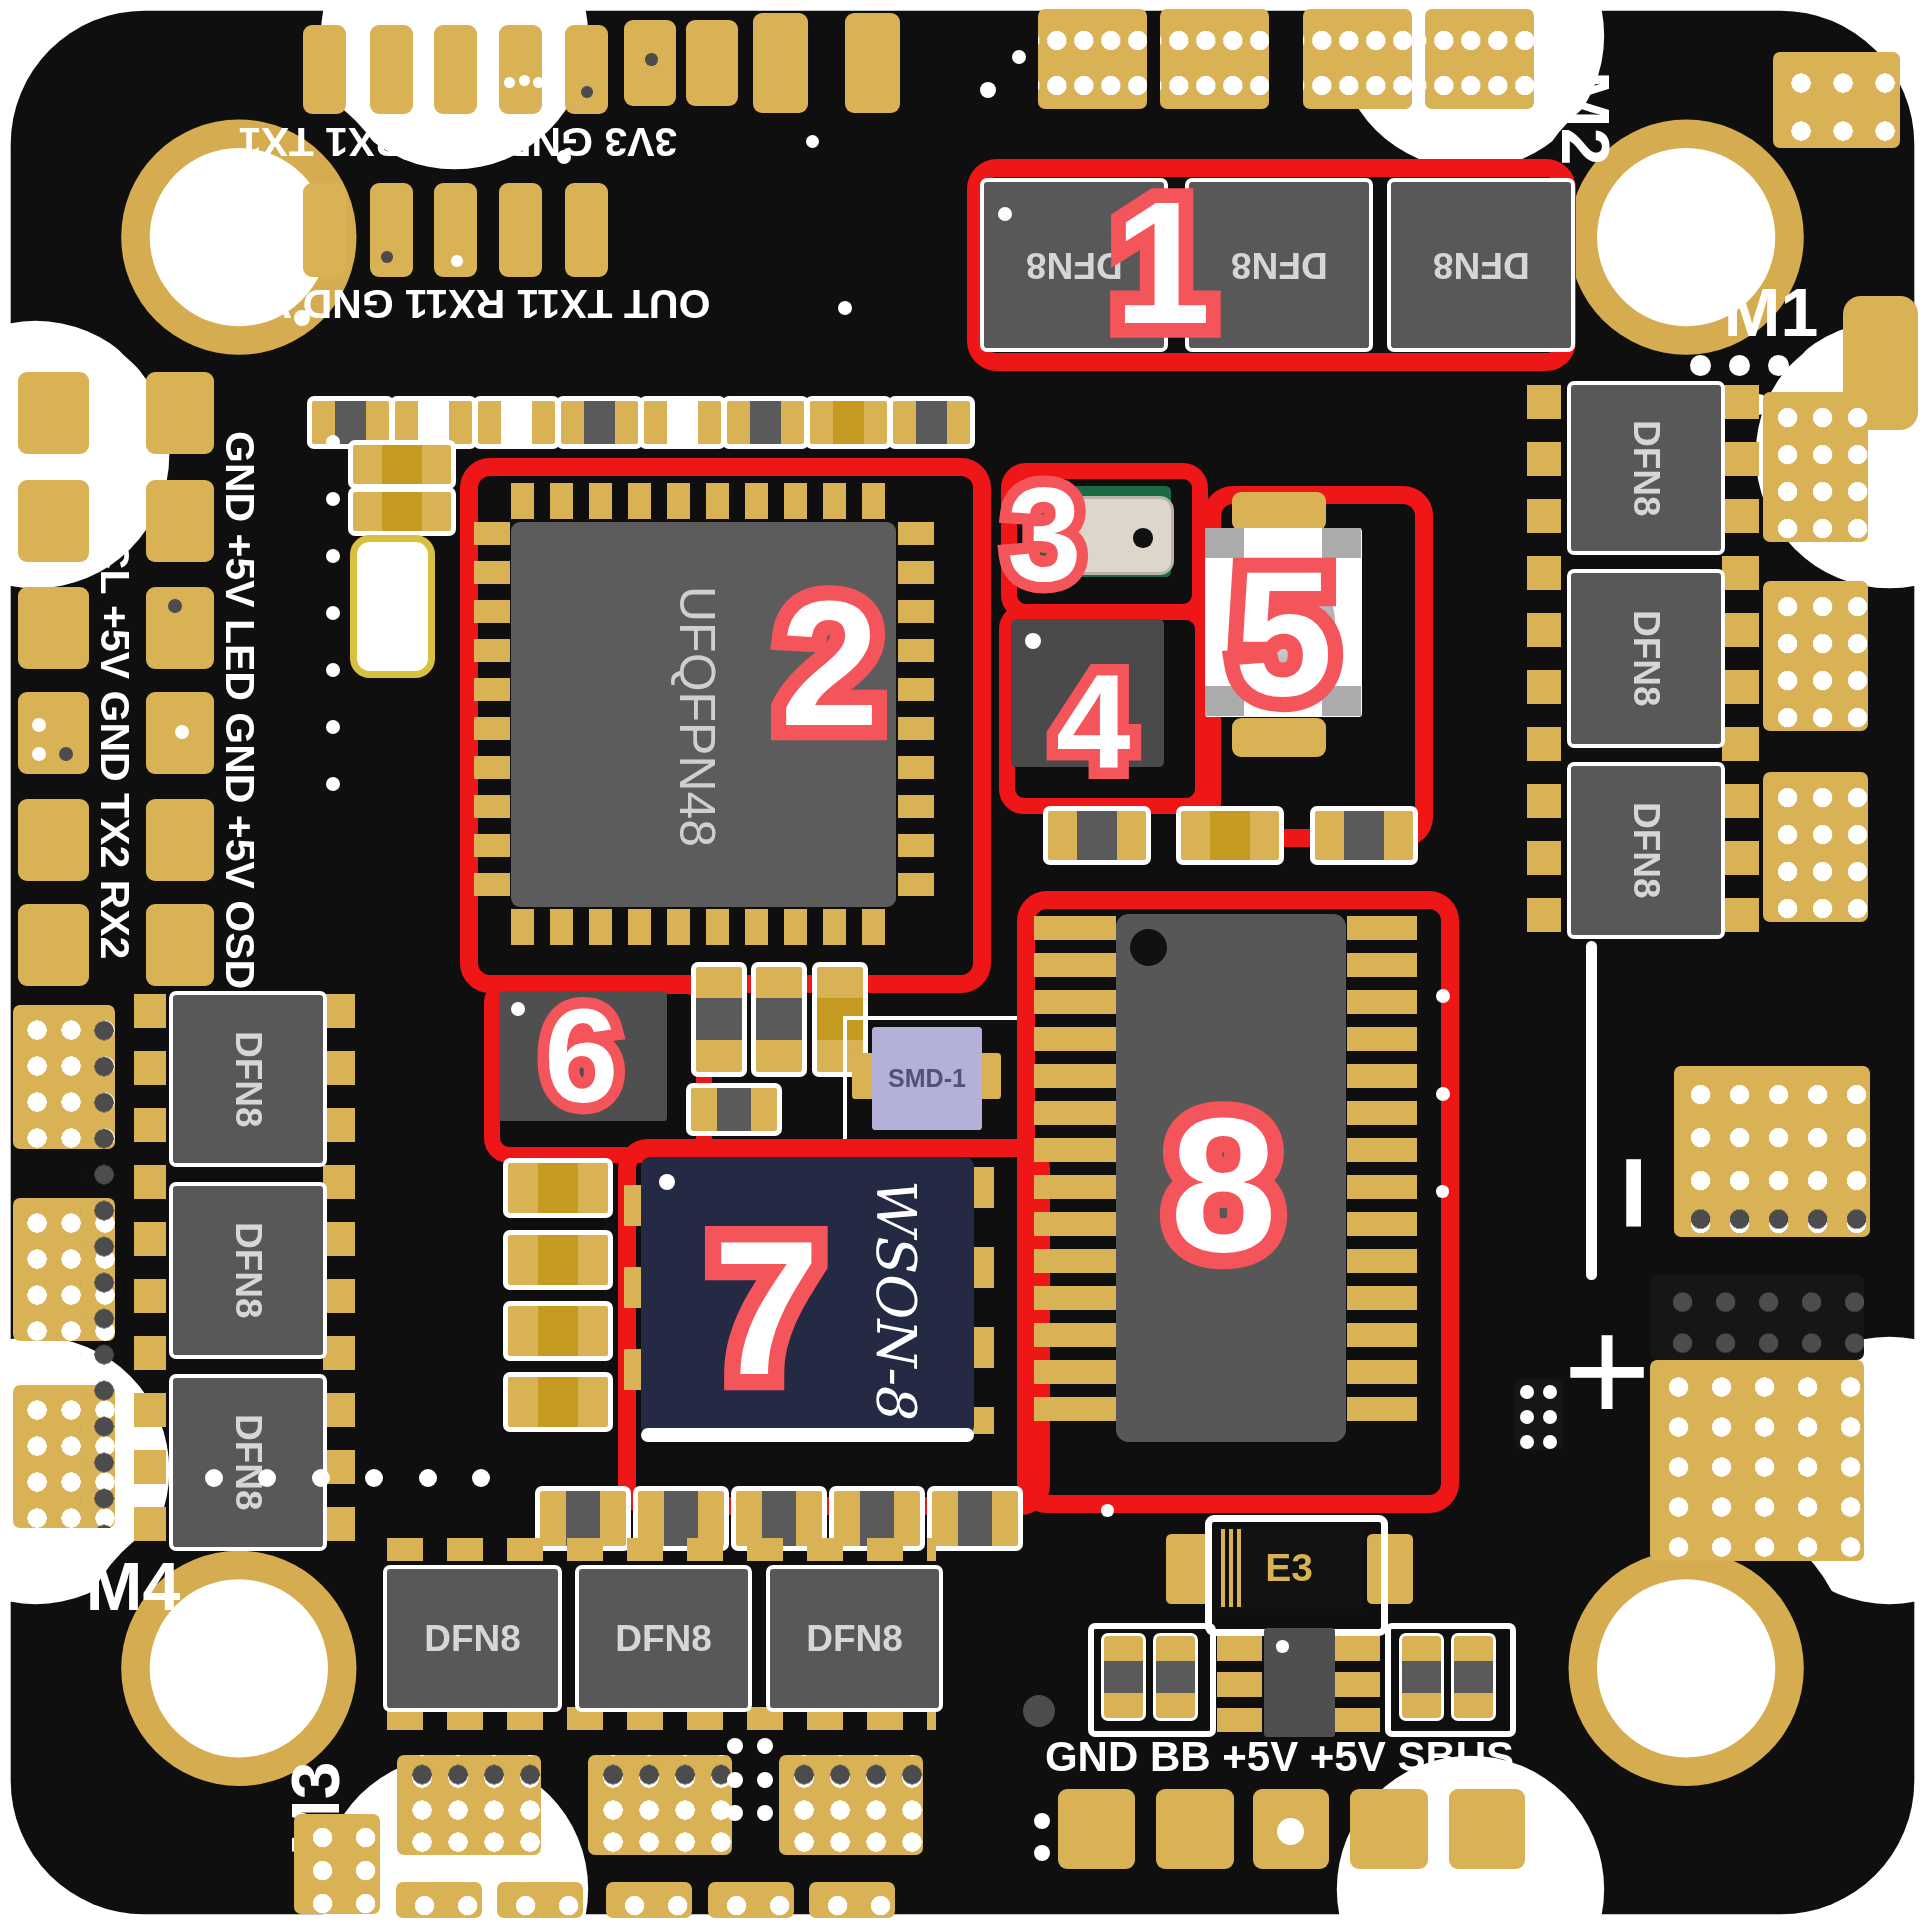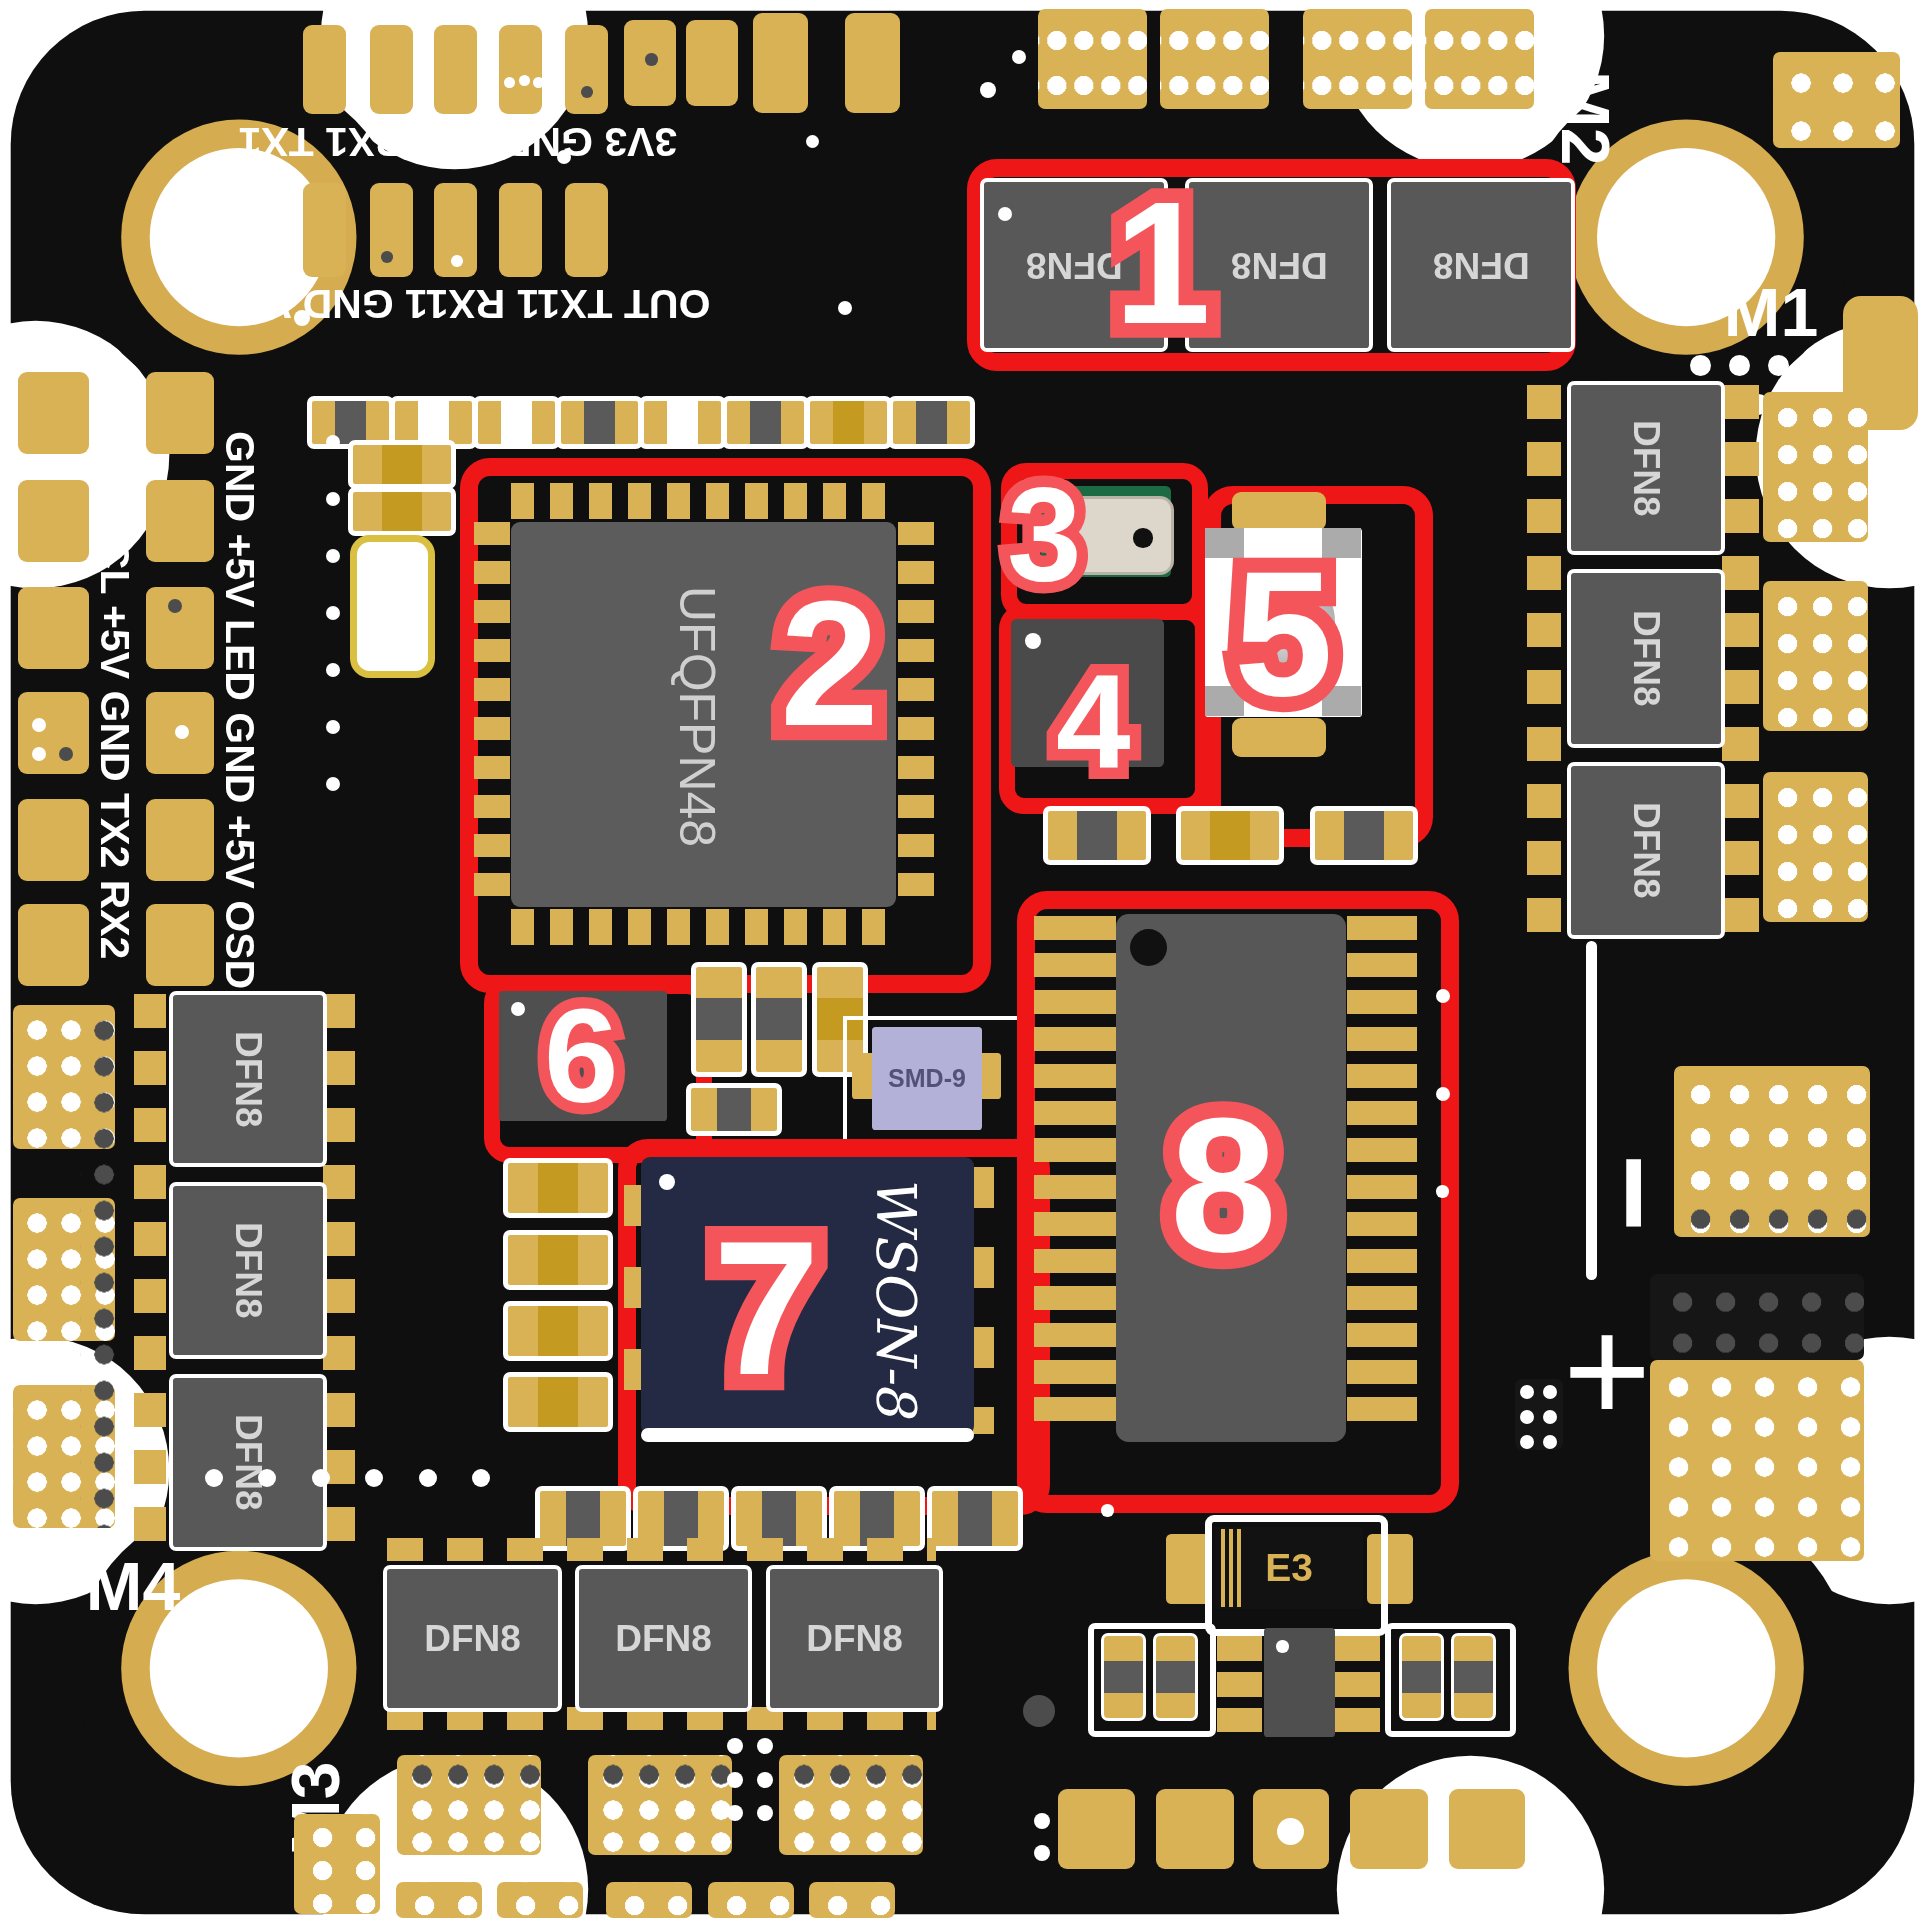--- a/index.html
+++ b/index.html
@@ -219,21 +219,21 @@
     </div>
 
   <div class="passive p-v" style="left:691px;top:962px;width:46px;height:105px"></div>
   <div class="passive p-v" style="left:751px;top:962px;width:46px;height:105px"></div>
   <div class="passive p-goldv" style="left:812px;top:962px;width:46px;height:105px"></div>
   <div class="passive" style="left:686px;top:1083px;width:86px;height:43px"></div>
 
   <div class="silk" style="left:843px;top:1016px;width:175px;height:127px;border-width:4.5px"></div>
   <div class="pad" style="left:852px;top:1053px;width:23px;height:46px;border-radius:3.6px"></div>
   <div class="pad" style="left:978px;top:1053px;width:23px;height:46px;border-radius:3.6px"></div>
-  <div class="abs" style="left:872px;top:1027px;width:110px;height:103px;background:#b3b1d8;border-radius:3.6px;display:flex;align-items:center;justify-content:center;color:#53517a;font-size:25px;font-weight:700">SMD-9</div>
+  <div class="abs" style="left:872px;top:1027px;width:110px;height:103px;background:#b3b1d8;border-radius:3.6px;display:flex;align-items:center;justify-content:center;color:#53517a;font-size:25px;font-weight:700">SMD-1</div>
 
   <div class="passive p-gold" style="left:503px;top:1158px;width:100px;height:50px"></div>
   <div class="passive p-gold" style="left:503px;top:1230px;width:100px;height:50px"></div>
   <div class="passive p-gold" style="left:503px;top:1301px;width:100px;height:50px"></div>
   <div class="passive p-gold" style="left:503px;top:1372px;width:100px;height:50px"></div>
 
   <div class="redbox" style="left:618px;top:1139px;width:396px;height:340px"></div>
   <div class="gstrip" style="left:624px;top:1185px;width:19.6px;height:241px;background:repeating-linear-gradient(180deg,#d8b254 0 41px,rgba(0,0,0,0) 41px 82px)"></div>
   <div class="gstrip" style="left:973px;top:1167px;width:21.4px;height:267px;background:repeating-linear-gradient(180deg,#d8b254 0 41px,rgba(0,0,0,0) 41px 80px)"></div>
   <div class="abs" style="left:641px;top:1157px;width:333px;height:278px;background:#242a43;border-radius:9px"></div>
@@ -352,20 +352,21 @@
   <div class="gstrip" style="left:1335px;top:1636px;width:45px;height:96px;background:repeating-linear-gradient(180deg,#d8b254 0 25px,rgba(0,0,0,0) 25px 36px)"></div>
   <div class="abs" style="left:1264px;top:1628px;width:71px;height:109px;background:#4f4f4f;border-radius:3.6px"></div>
   <div class="dot" style="left:1276px;top:1640px;width:12.5px;height:12.5px"></div>
   <div class="abs" style="left:1088px;top:1623px;width:116px;height:102px;border:6.2px solid #fff;border-radius:7.1px"></div>
   <div class="passive p-v" style="left:1101px;top:1633px;width:39px;height:82px;border-width:3.6px"></div>
   <div class="passive p-v" style="left:1153px;top:1633px;width:39px;height:82px;border-width:3.6px"></div>
   <div class="abs" style="left:1385px;top:1623px;width:119px;height:102px;border:6.2px solid #fff;border-radius:7.1px"></div>
   <div class="passive p-v" style="left:1399px;top:1633px;width:39px;height:82px;border-width:3.6px"></div>
   <div class="passive p-v" style="left:1451px;top:1633px;width:39px;height:82px;border-width:3.6px"></div>
 
+  <div class="label" style="left:1054px;top:1734px;width:451px;height:46px;font-size:42px">GND BB +5V +5V SBUS</div>
   <div class="pad" style="left:1058px;top:1789px;width:77px;height:80px"></div>
   <div class="pad" style="left:1156px;top:1789px;width:78px;height:80px"></div>
   <div class="pad" style="left:1253px;top:1789px;width:76px;height:80px"></div>
   <div class="pad" style="left:1350px;top:1789px;width:78px;height:80px"></div>
   <div class="pad" style="left:1449px;top:1789px;width:76px;height:80px"></div>
   <div class="dot" style="left:1277px;top:1818px;width:27px;height:27px"></div>
 
   <div class="holes" style="left:294px;top:1814px;width:86px;height:100px;background-size:43px 33px"></div>
   <div class="holes" style="left:396px;top:1882px;width:86px;height:36px;background-size:43px 33px"></div>
   <div class="holes" style="left:497px;top:1882px;width:86px;height:36px;background-size:43px 33px"></div>

